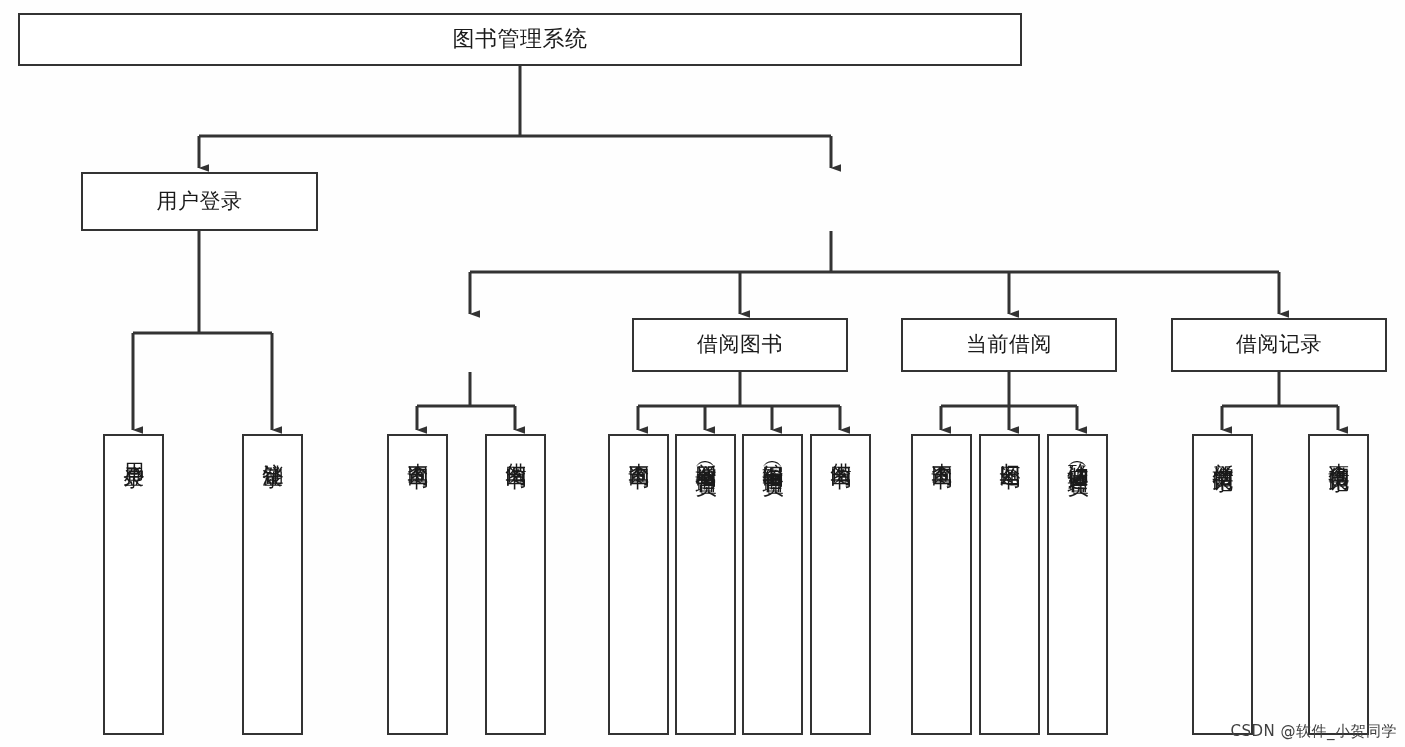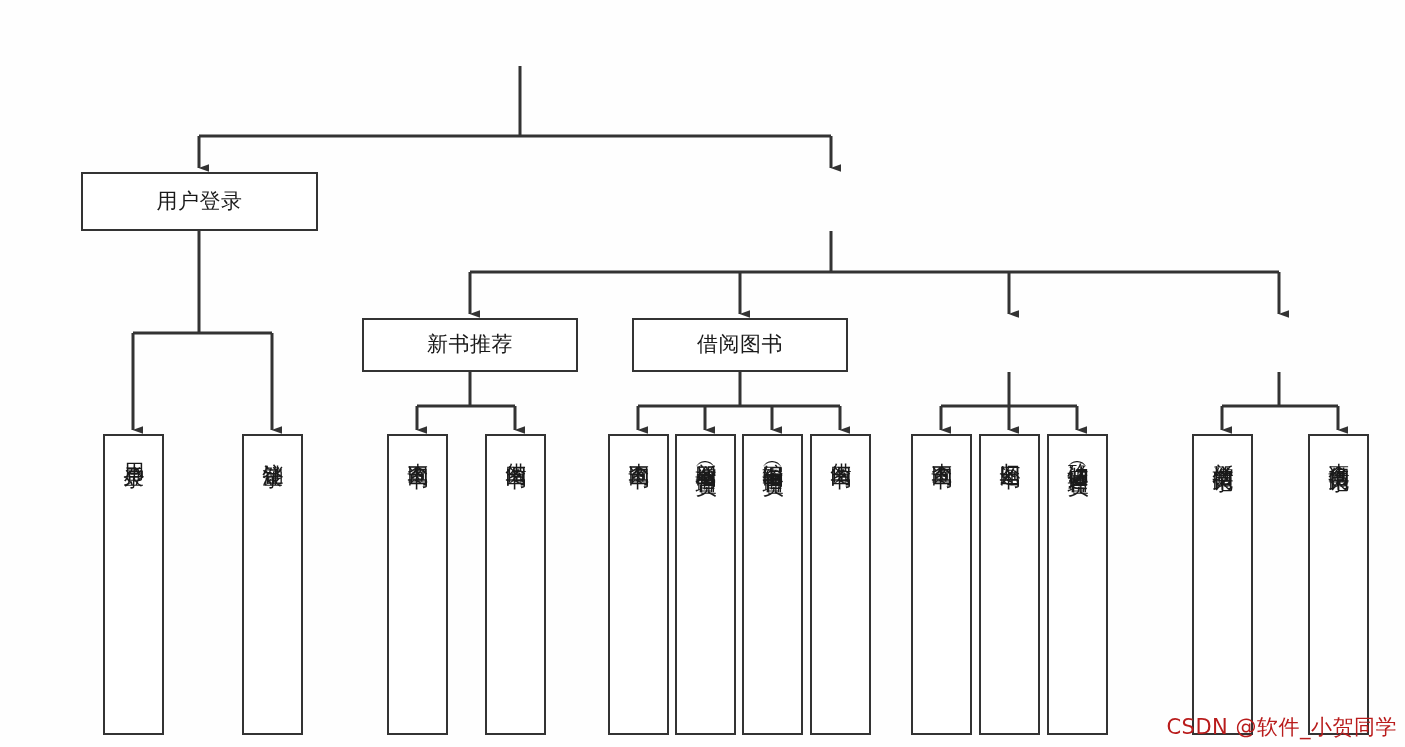--- a/index.html
+++ b/index.html
@@ -61,22 +61,22 @@
     text-orientation: upright;
     font-size: 21px;
     letter-spacing: 2px;
     line-height: 1;
     white-space: nowrap;
   }
   #watermark {
     position: absolute;
     right: 8px;
     bottom: 6px;
-    font-size: 21px;
-    color: #b91c1c;
+    font-size: 15px;
+    color: #404040;
     letter-spacing: 0.5px;
     white-space: nowrap;
     user-select: none;
   }
 </style>
 </head>
 <body>
 
 <div id="canvas">
 
@@ -123,30 +123,36 @@
       <path d="M1009 406 L1009 430" marker-end="url(#arw)"></path>
       <path d="M1077 406 L1077 430" marker-end="url(#arw)"></path>
 
       <path d="M1279 372 L1279 406"></path>
       <path d="M1222 406 L1338 406"></path>
       <path d="M1222 406 L1222 430" marker-end="url(#arw)"></path>
       <path d="M1338 406 L1338 430" marker-end="url(#arw)"></path>
     </g>
   </svg>
 
+  <div class="node h root" style="left:18px; top:13px; width:1004px; height:53px;">
+    <span class="lbl">图书管理系统</span>
+  </div>
 
   <div class="node h" style="left:81px; top:172px; width:237px; height:59px;">
     <span class="lbl">用户登录</span>
   </div>
 
-  <div class="node h" style="left:362px; top:318px; width:216px; height:54px;">
-    <span class="lbl">新书推荐</span>
-  </div>
   <div class="node h" style="left:632px; top:318px; width:216px; height:54px;">
     <span class="lbl">借阅图书</span>
+  </div>
+  <div class="node h" style="left:901px; top:318px; width:216px; height:54px;">
+    <span class="lbl">当前借阅</span>
+  </div>
+  <div class="node h" style="left:1171px; top:318px; width:216px; height:54px;">
+    <span class="lbl">借阅记录</span>
   </div>
 
   <div class="node v" style="left:103px; top:434px; width:61px; height:301px;">
     <span class="lbl">用户登录</span>
   </div>
   <div class="node v" style="left:242px; top:434px; width:61px; height:301px;">
     <span class="lbl">注销登录</span>
   </div>
 
   <div class="node v" style="left:387px; top:434px; width:61px; height:301px;">

